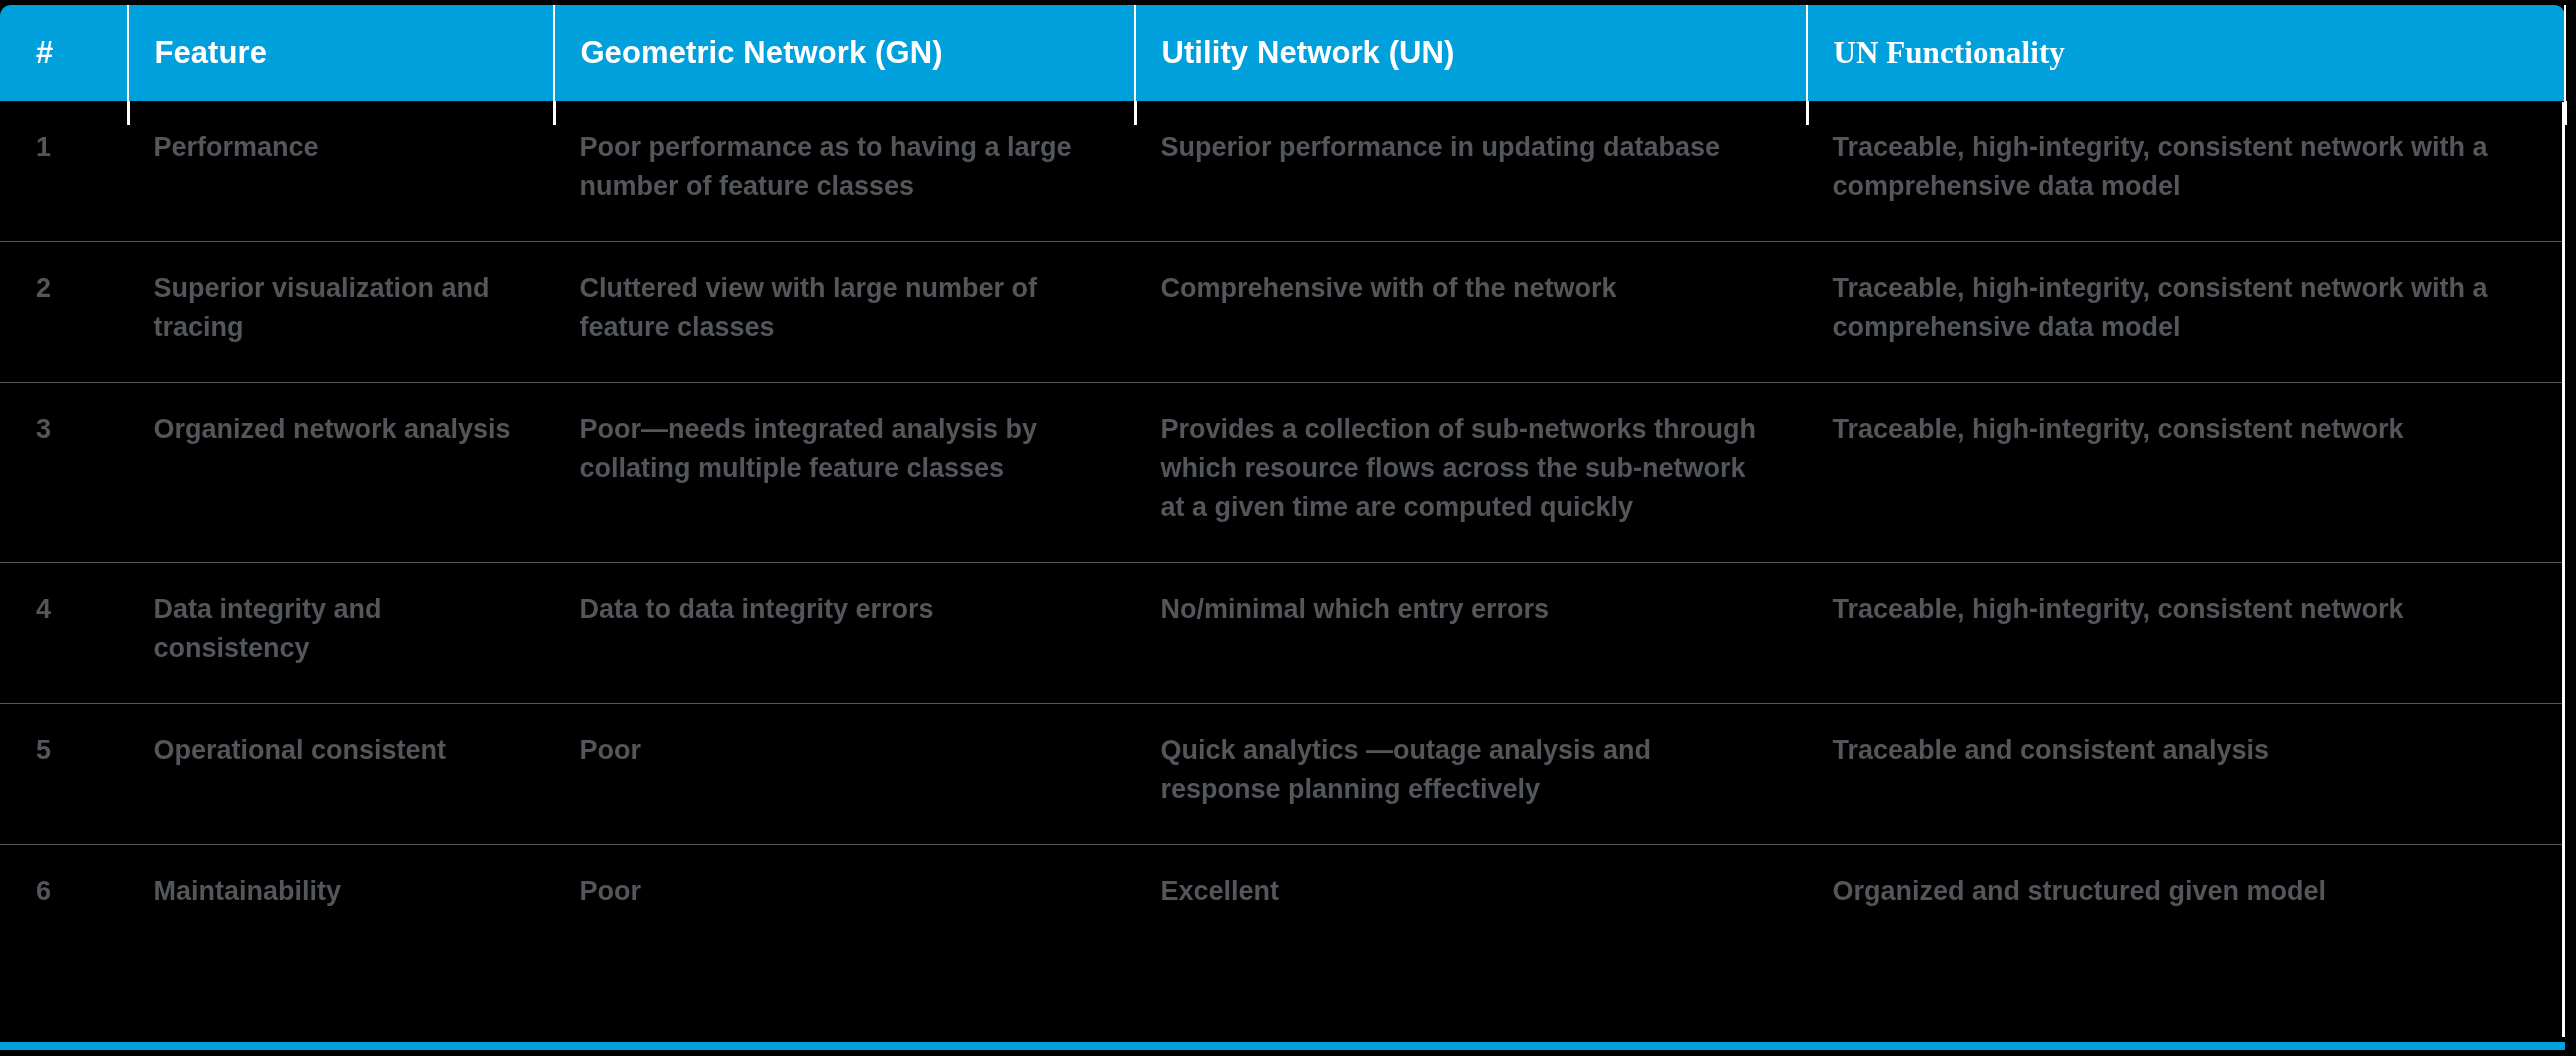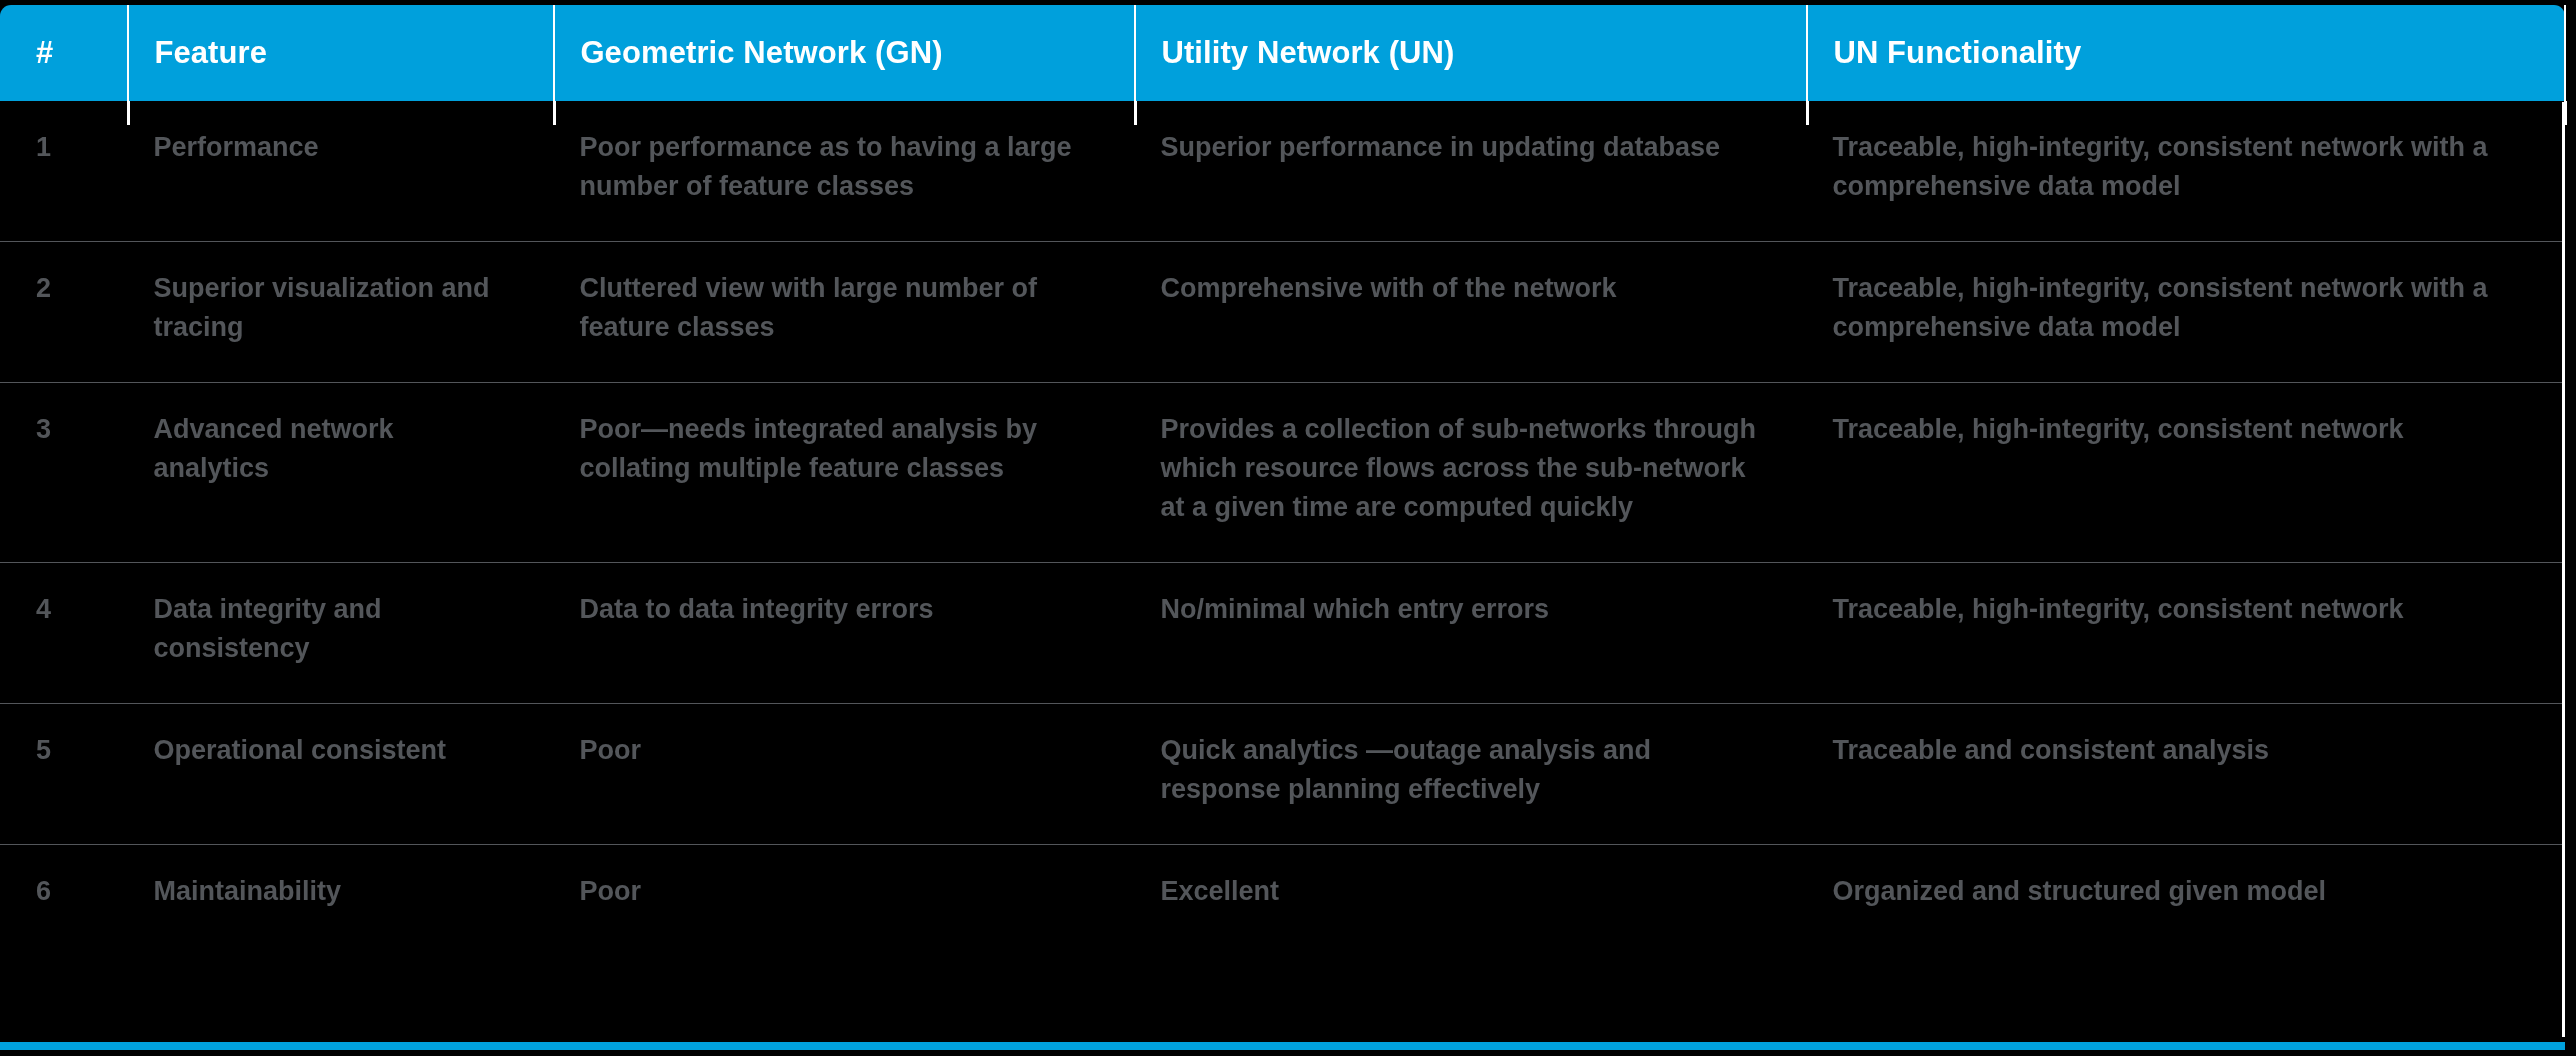--- a/index.html
+++ b/index.html
@@ -52,20 +52,21 @@
   }
 
   thead th.col-num {
     padding-left: 36px;
     border-top-left-radius: 11px;
   }
 
   thead th.col-func {
     border-top-right-radius: 11px;
     border-right: 2.7px solid #FFFFFF;
+    font-family: Liberation Serif, serif;
   }
 
   
   thead th::after {
     content: "";
     position: absolute;
     right: -2.7px;
     bottom: -23.6px;
     width: 2.7px;
     height: 23.6px;
@@ -146,21 +147,21 @@
         </tr>
         <tr>
           <td class="cell-num">2</td>
           <td>Superior visualization and tracing</td>
           <td>Cluttered view with large number of feature classes</td>
           <td>Comprehensive with of the network</td>
           <td>Traceable, high-integrity, consistent network with a comprehensive data model</td>
         </tr>
         <tr>
           <td class="cell-num">3</td>
-          <td>Advanced network analytics</td>
+          <td>Organized network analysis</td>
           <td>Poor—needs integrated analysis by collating multiple feature classes</td>
           <td>Provides a collection of sub-networks through which resource flows across the sub-network at a given time are computed quickly</td>
           <td>Traceable, high-integrity, consistent network</td>
         </tr>
         <tr>
           <td class="cell-num">4</td>
           <td>Data integrity and consistency</td>
           <td>Data to data integrity errors</td>
           <td>No/minimal which entry errors</td>
           <td>Traceable, high-integrity, consistent network</td>

